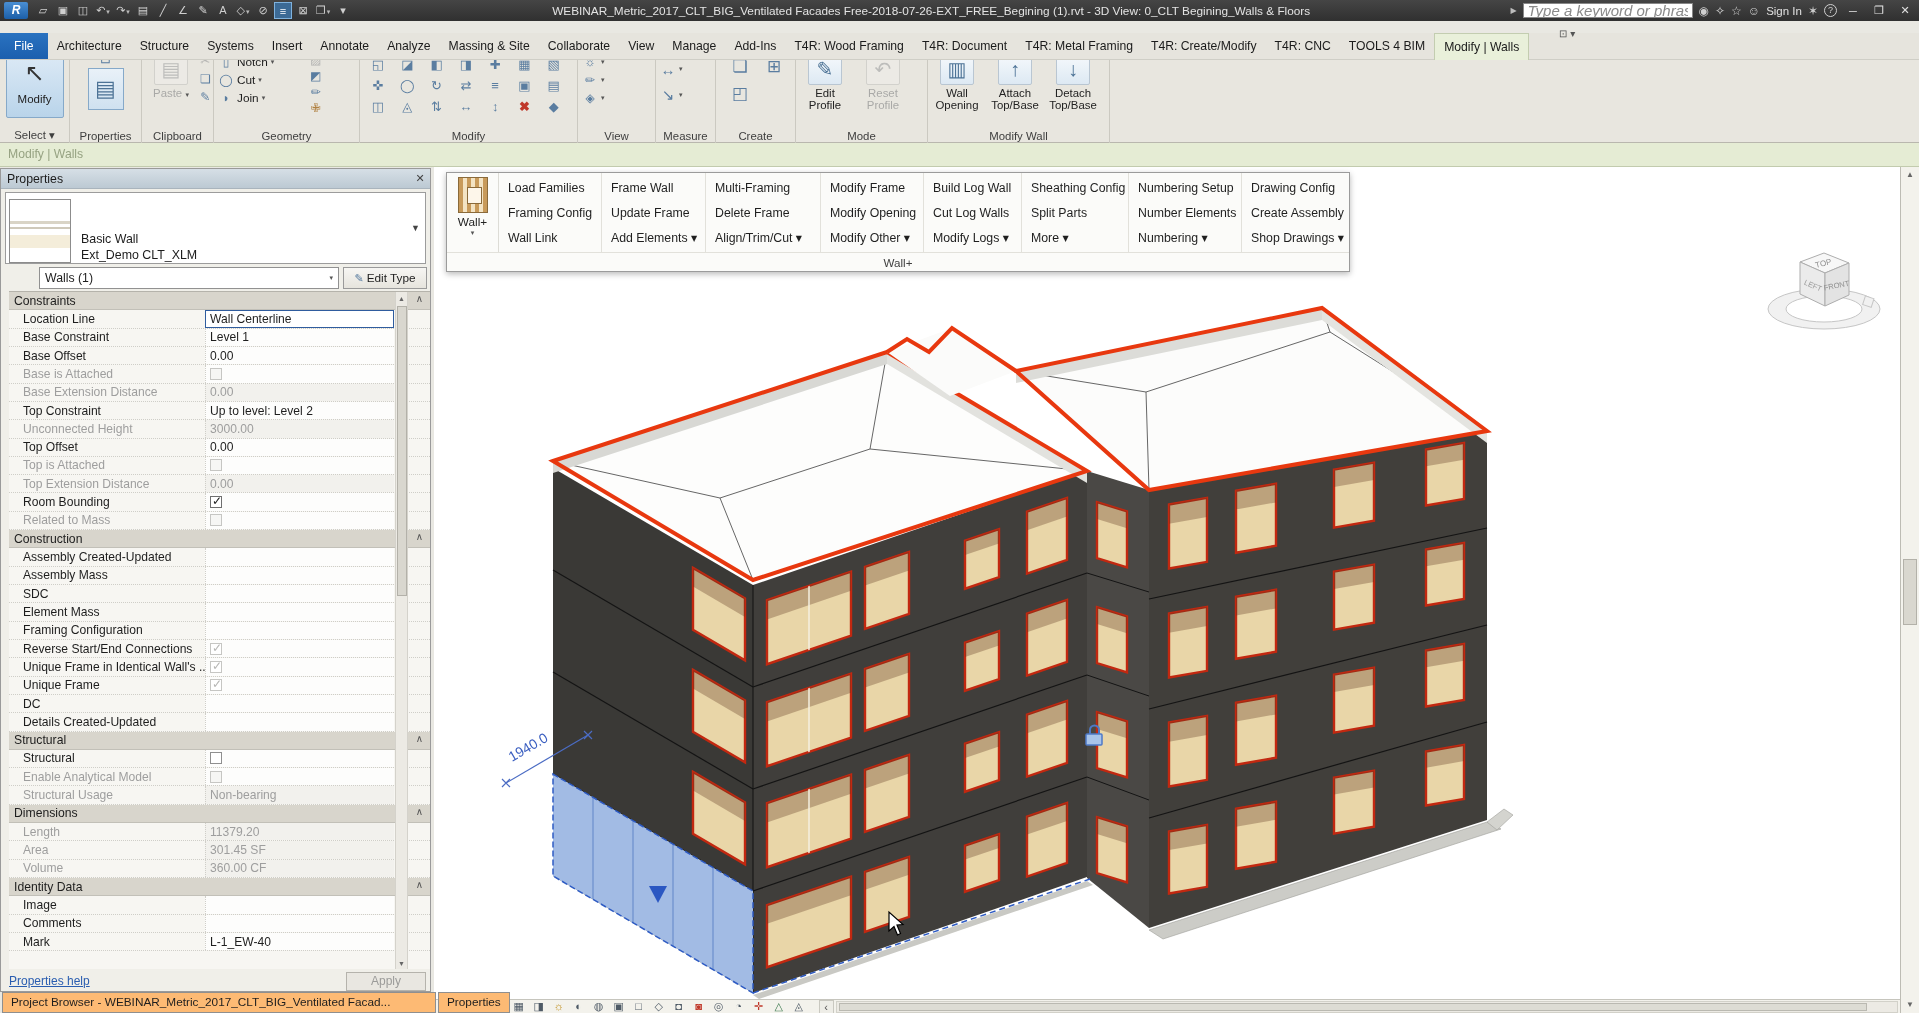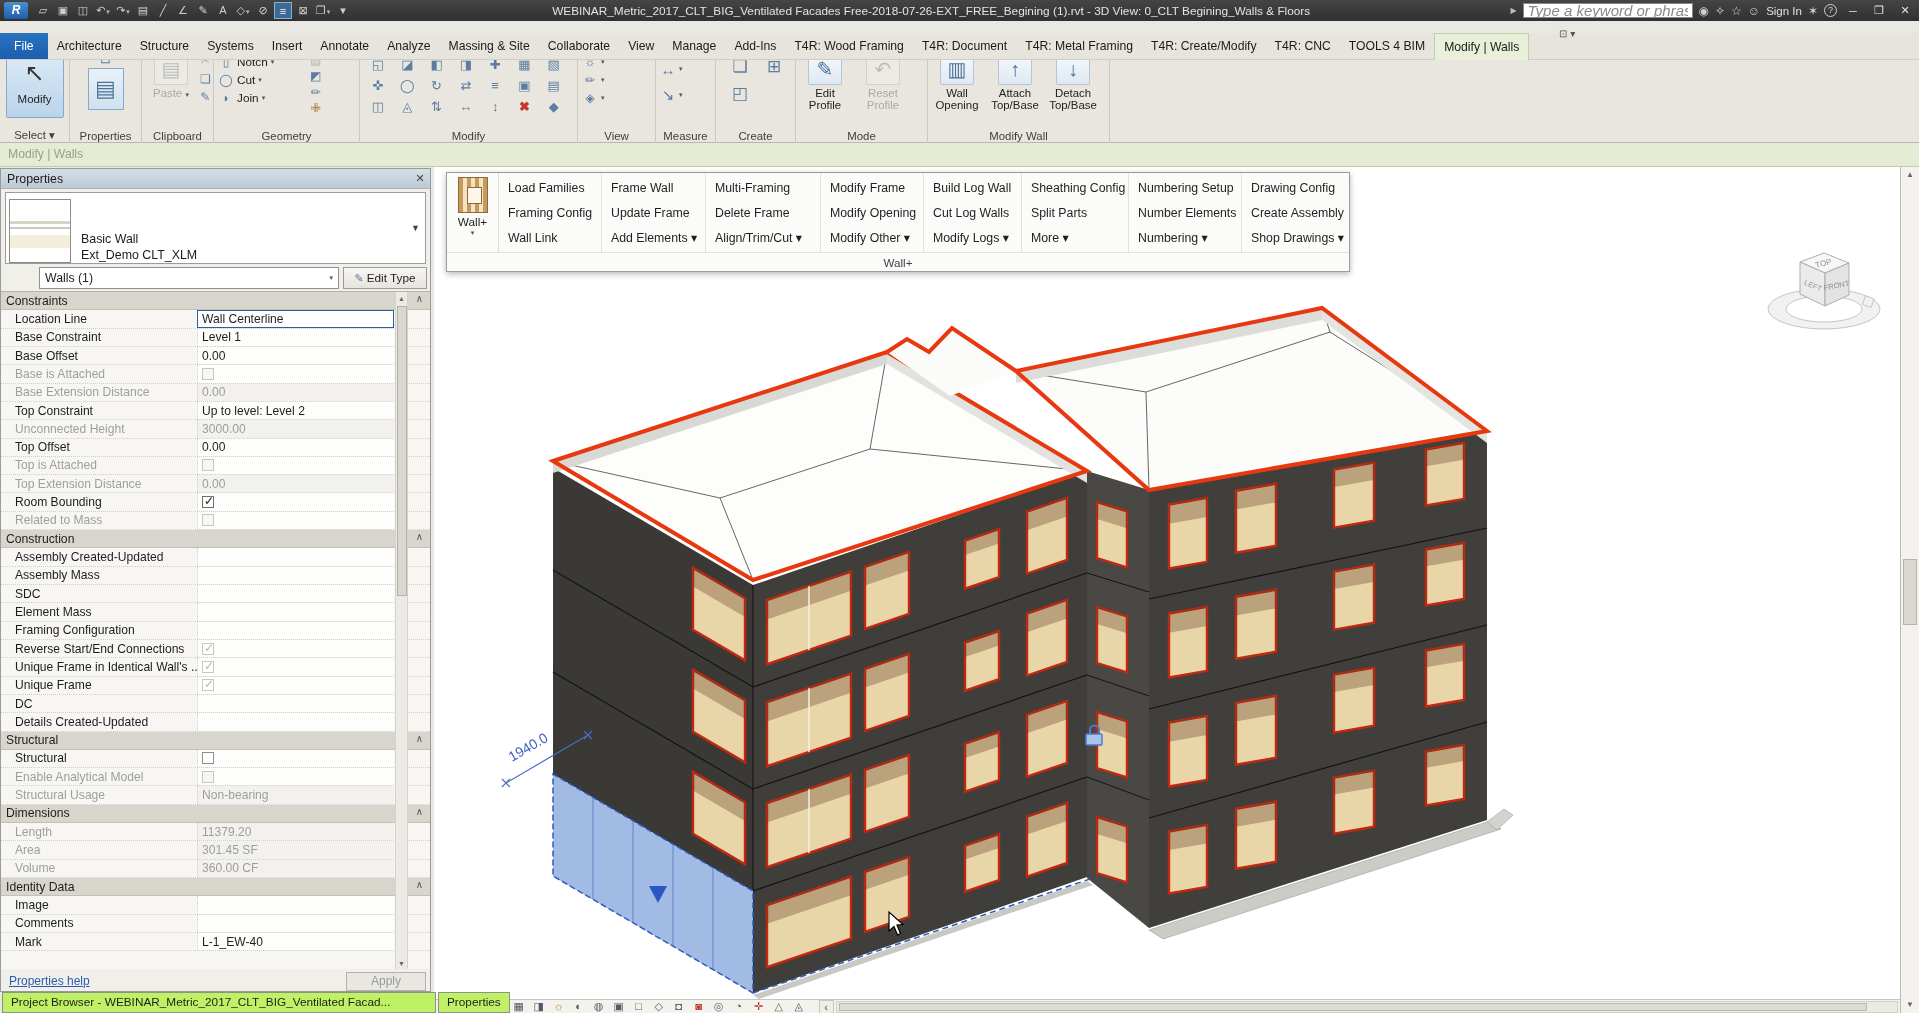--- a/index.html
+++ b/index.html
@@ -70,21 +70,21 @@
   #pal-close{width:20px;text-align:center;color:#444;font-size:11px;}
   #typesel{margin:3px 4px;height:72px;background:#fff;border:1px solid #9c9c9c;display:flex;align-items:flex-end;position:relative;}
   #thumb{width:62px;height:64px;margin-left:3px;border:1px solid #8c8c8c;background:linear-gradient(180deg,#fff 0 34%,#d9d4c6 34% 38%,#fff 38% 44%,#cfc9ba 44% 47%,#fff 47% 56%,#f4edda 56% 78%,#fff 78% 100%);}
   #typetext{flex:1;padding-left:10px;}
   #typetext div{line-height:16px;font-size:12.4px;color:#1c1c1c;}
   #type-dd{position:absolute;right:5px;top:30px;font-size:9px;color:#444;}
   #wallsrow{display:flex;margin:1px 3px 2px;height:22px;gap:4px;}
   #wallssel{flex:1;background:#fff;border:1px solid #919191;display:flex;align-items:center;padding:0 5px;font-size:12.3px;margin-left:35px;}
   #wallssel .dd7{margin-left:auto;}
   #edittype{width:84px;border:1px solid #9a9a9a;background:linear-gradient(#f7f6f3,#e6e4dd);display:flex;align-items:center;justify-content:center;gap:3px;font-size:11.8px;}
-  #grid{position:relative;height:678px;border-top:1px solid #b5b3ab;background:#f7f6f2;overflow:hidden;}
+  #grid{position:relative;height:678px;border-top:1px solid #b5b3ab;background:#f7f6f2;overflow:hidden;margin-left:8px;}
   .prow{height:18.32px;display:flex;align-items:center;border-bottom:1px dotted #cfcec8;padding-right:36px;position:relative;}
   .plab{width:196px;padding-left:14px;font-size:12.1px;white-space:nowrap;overflow:hidden;color:#1d1d1d;}
   .plab.dim{color:#9e9e9e;}
   .pval{flex:1;height:100%;border-left:1px dotted #cfcec8;display:flex;align-items:center;padding-left:4px;font-size:12.1px;background:#fdfdfc;}
   .pval .ptext{white-space:nowrap;overflow:hidden;}
   .pval.dis{background:#f2f1ed;} .pval.dis .ptext{color:#9e9e9e;}
   .pval.sel{outline:1.5px solid #2f5c9e;outline-offset:-1px;background:#fff;}
   .cbx{display:none;width:12px;height:12px;border:1px solid #8f8f8f;background:#fff;position:relative;}
   .cbx.cb{display:inline-block;}
   .cbx.cb-dis{display:inline-block;border-color:#c6c6c3;background:#f6f6f4;}
@@ -98,21 +98,21 @@
   .prow.sec .chev{display:block;}
   #gridscroll{position:absolute;right:22px;top:0;width:13px;height:678px;background:#eceae4;border-left:1px solid #d4d2cb;border-right:1px solid #d4d2cb;}
   #gridscroll .arr{height:13px;text-align:center;font-size:7px;color:#666;line-height:13px;}
   #gridscroll .thumbv{position:absolute;left:1px;top:14px;width:10px;height:290px;background:#d9d7cf;border:1px solid #b3b1a9;}
   #gridscroll .arr.dn{position:absolute;bottom:0;width:100%;}
   #pal-foot{display:flex;align-items:center;height:24px;padding:0 4px;}
   #prophelp{font-size:12px;color:#2a5db0;text-decoration:underline;padding-left:4px;}
   #applybtn{margin-left:auto;width:80px;height:19px;background:#e9e7e1;border:1px solid #b5b3ac;color:#9b9b99;text-align:center;line-height:17px;font-size:12px;}
   
   #bottomtabs{position:absolute;left:0;top:992px;height:21px;z-index:13;display:flex;gap:2px;padding-left:2px;}
-  .btab{background:#bef264;border:1px solid #8f8f8f;font-size:11.8px;line-height:19px;padding:0 8px;white-space:nowrap;overflow:hidden;}
+  .btab{background:#fdba74;border:1px solid #8f8f8f;font-size:11.8px;line-height:19px;padding:0 8px;white-space:nowrap;overflow:hidden;}
   .btab.pb{width:434px;text-overflow:ellipsis;}
   
   #viewbar{position:absolute;left:434px;top:999px;width:1466px;height:14px;background:#f3f2ec;border-top:1px solid #c6c5bd;z-index:8;display:flex;align-items:center;}
   #scalebtn{margin-left:22px;font-size:11px;color:#222;padding:0 6px;border-right:1px solid #d0cfc7;white-space:nowrap;}
   #vicons{display:flex;margin-left:6px;}
   .vicon{width:20px;text-align:center;font-size:11px;color:#4e5a66;line-height:13px;}
   .vicon.amber{color:#c09020;} .vicon.red{color:#c0392b;} .vicon.green{color:#3d7a4f;}
   #hleft{margin-left:10px;width:15px;text-align:center;color:#555;font-size:11px;border:1px solid #c9c8c0;background:#eeede7;line-height:12px;}
   #htrack{flex:1;height:12px;margin:0 2px;background:#eceae4;border:1px solid #d2d1c9;position:relative;}
   #htrack .thumbh{position:absolute;left:2px;top:1px;height:8px;width:97%;background:#dddcd4;border:1px solid #bab9b1;}

